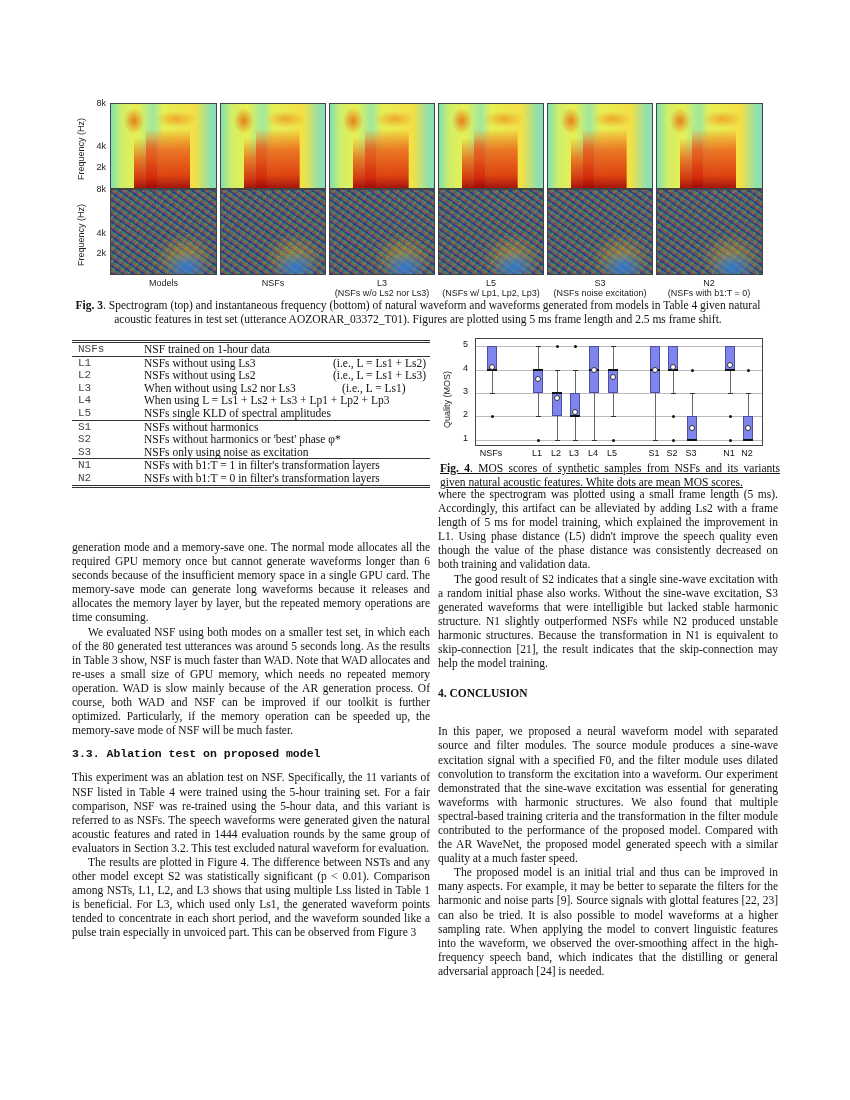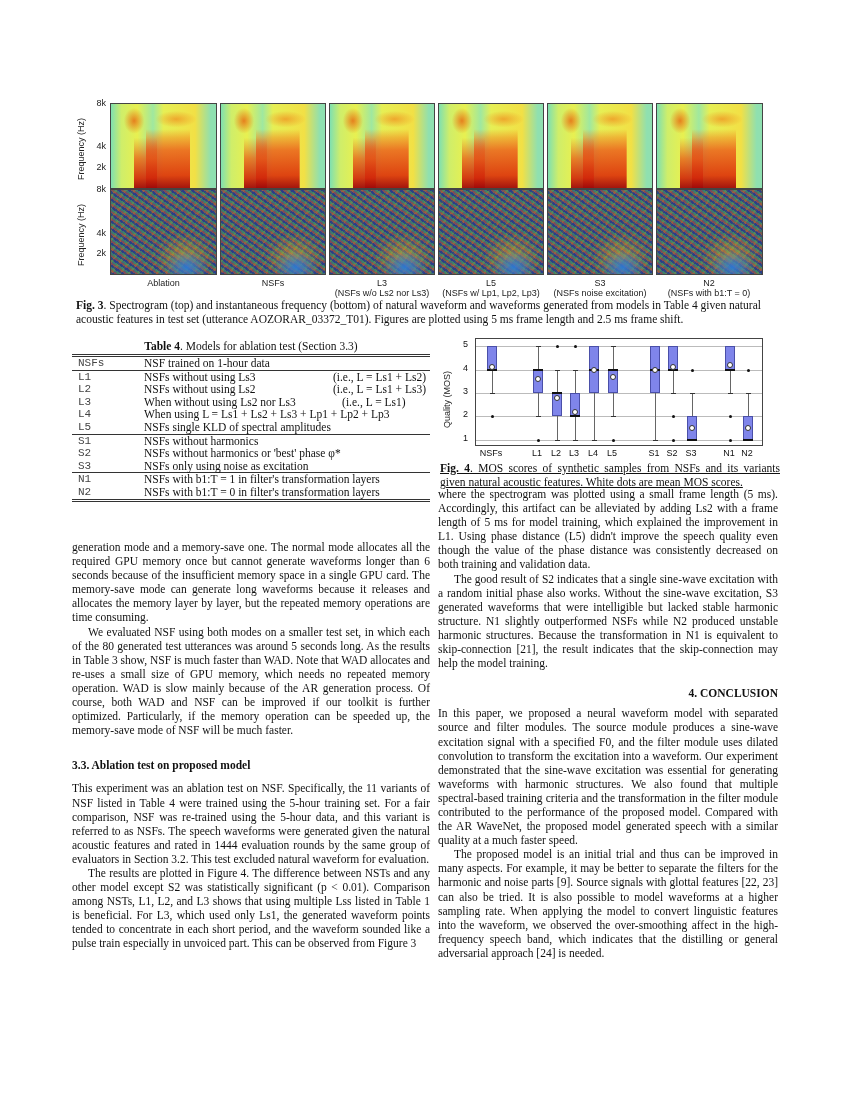--- a/index.html
+++ b/index.html
@@ -84,21 +84,21 @@
   <div class="panel spec-top" style="left:586px; top:5px; width:107px; height:86px;"></div>
 
   <div class="panel spec-bot" style="left:40px;  top:91px; width:107px; height:86px;"></div>
   <div class="panel spec-bot" style="left:150px; top:91px; width:106px; height:86px;"></div>
   <div class="panel spec-bot" style="left:259px; top:91px; width:106px; height:86px;"></div>
   <div class="panel spec-bot" style="left:368px; top:91px; width:106px; height:86px;"></div>
   <div class="panel spec-bot" style="left:477px; top:91px; width:106px; height:86px;"></div>
   <div class="panel spec-bot" style="left:586px; top:91px; width:107px; height:86px;"></div>
 
   <div class="panel-label sans" style="left:40px;  top:180px; width:107px;">
-      <div>Ablation</div>
+      <div>Models</div>
     </div>
   <div class="panel-label sans" style="left:150px; top:180px; width:106px;">
       <div>NSFs</div>
     </div>
   <div class="panel-label sans" style="left:245px; top:180px; width:134px;">
       <div>L3</div>
       <div>(NSFs w/o Ls2 nor Ls3)</div>
     </div>
   <div class="panel-label sans" style="left:354px; top:180px; width:134px;">
       <div>L5</div>
@@ -107,28 +107,25 @@
   <div class="panel-label sans" style="left:463px; top:180px; width:134px;">
       <div>S3</div>
       <div>(NSFs noise excitation)</div>
     </div>
   <div class="panel-label sans" style="left:572px; top:180px; width:134px;">
       <div>N2</div>
       <div>(NSFs with b1:T = 0)</div>
     </div>
 </div>
 
-<div class="abs caption" style="left:76px; top:298px; width:708px; text-align:left;">
+<div class="abs caption" style="left:64px; top:298px; width:708px; text-align:center;">
   <b>Fig. 3</b><span>. Spectrogram (top) and instantaneous frequency (bottom) of natural waveform and waveforms generated from models in Table 4 given natural acoustic features in test set (utterance AOZORAR_03372_T01). Figures are plotted using 5 ms frame length and 2.5 ms frame shift.</span>
 </div>
 
 <div id="table4" class="abs">
-  <div class="title">
-    <b>Table 4</b><span>. Models for ablation test (Section 3.3)</span>
-  </div>
   <table>
     <tbody class="rule-double">
       <tr>
           <td class="id">NSFs</td>
           <td colspan="2">NSF trained on 1-hour data</td>
         </tr>
     </tbody>
     <tbody class="rule-single">
       <tr>
           <td class="id">L1</td>
@@ -289,24 +286,24 @@
     </div>
 </div>
 
 <div class="abs caption" style="left:440px; top:461px; width:340px; text-align:justify;text-decoration:underline;">
   <b>Fig. 4</b><span>. MOS scores of synthetic samples from NSFs and its variants given natural acoustic features. White dots are mean MOS scores.</span>
 </div>
 
 <div class="col" style="left:72px; top:540px; width:358px;">
   <p>generation mode and a memory-save one. The normal mode allocates all the required GPU memory once but cannot generate waveforms longer than 6 seconds because of the insufficient memory space in a single GPU card. The memory-save mode can generate long waveforms because it releases and allocates the memory layer by layer, but the repeated memory operations are time consuming.</p>
   <p class="ind">We evaluated NSF using both modes on a smaller test set, in which each of the 80 generated test utterances was around 5 seconds long. As the results in Table 3 show, NSF is much faster than WAD. Note that WAD allocates and re-uses a small size of GPU memory, which needs no repeated memory operation. WAD is slow mainly because of the AR generation process. Of course, both WAD and NSF can be improved if our toolkit is further optimized. Particularly, if the memory operation can be speeded up, the memory-save mode of NSF will be much faster.</p>
-  <div class="sec" style="margin-top:21px; margin-bottom:9px;">3.3.  Ablation test on proposed model</div>
+  <div class="sec" style="margin-top:10px; margin-bottom:9px;font-family:Liberation Mono, monospace;">3.3.  Ablation test on proposed model</div>
   <p>This experiment was an ablation test on NSF. Specifically, the 11 variants of NSF listed in Table 4 were trained using the 5-hour training set. For a fair comparison, NSF was re-trained using the 5-hour data, and this variant is referred to as NSFs. The speech waveforms were generated given the natural acoustic features and rated in 1444 evaluation rounds by the same group of evaluators in Section 3.2. This test excluded natural waveform for evaluation.</p>
   <p class="ind">The results are plotted in Figure 4. The difference between NSTs and any other model except S2 was statistically significant (p &lt; 0.01). Comparison among NSTs, L1, L2, and L3 shows that using multiple Lss listed in Table 1 is beneficial. For L3, which used only Ls1, the generated waveform points tended to concentrate in each short period, and the waveform sounded like a pulse train especially in unvoiced part. This can be observed from Figure 3</p>
 </div>
 
 <div class="col" style="left:438px; top:487px; width:340px;">
   <p>where the spectrogram was plotted using a small frame length (5 ms). Accordingly, this artifact can be alleviated by adding Ls2 with a frame length of 5 ms for model training, which explained the improvement in L1. Using phase distance (L5) didn't improve the speech quality even though the value of the phase distance was consistently decreased on both training and validation data.</p>
   <p class="ind">The good result of S2 indicates that a single sine-wave excitation with a random initial phase also works. Without the sine-wave excitation, S3 generated waveforms that were intelligible but lacked stable harmonic structure. N1 slightly outperformed NSFs while N2 produced unstable harmonic structures. Because the transformation in N1 is equivalent to skip-connection [21], the result indicates that the skip-connection may help the model training.</p>
-  <div class="sec" style="text-align:right; margin-top:16px; margin-bottom:6px;">4. CONCLUSION</div>
+  <div class="sec" style="text-align:left; margin-top:16px; margin-bottom:24px;">4. CONCLUSION</div>
   <p>In this paper, we proposed a neural waveform model with separated source and filter modules. The source module produces a sine-wave excitation signal with a specified F0, and the filter module uses dilated convolution to transform the excitation into a waveform. Our experiment demonstrated that the sine-wave excitation was essential for generating waveforms with harmonic structures. We also found that multiple spectral-based training criteria and the transformation in the filter module contributed to the performance of the proposed model. Compared with the AR WaveNet, the proposed model generated speech with a similar quality at a much faster speed.</p>
   <p class="ind">The proposed model is an initial trial and thus can be improved in many aspects. For example, it may be better to separate the filters for the harmonic and noise parts [9]. Source signals with glottal features [22, 23] can also be tried. It is also possible to model waveforms at a higher sampling rate. When applying the model to convert linguistic features into the waveform, we observed the over-smoothing affect in the high-frequency speech band, which indicates that the distilling or general adversarial approach [24] is needed.</p>
 </div>
 
 </body></html>

